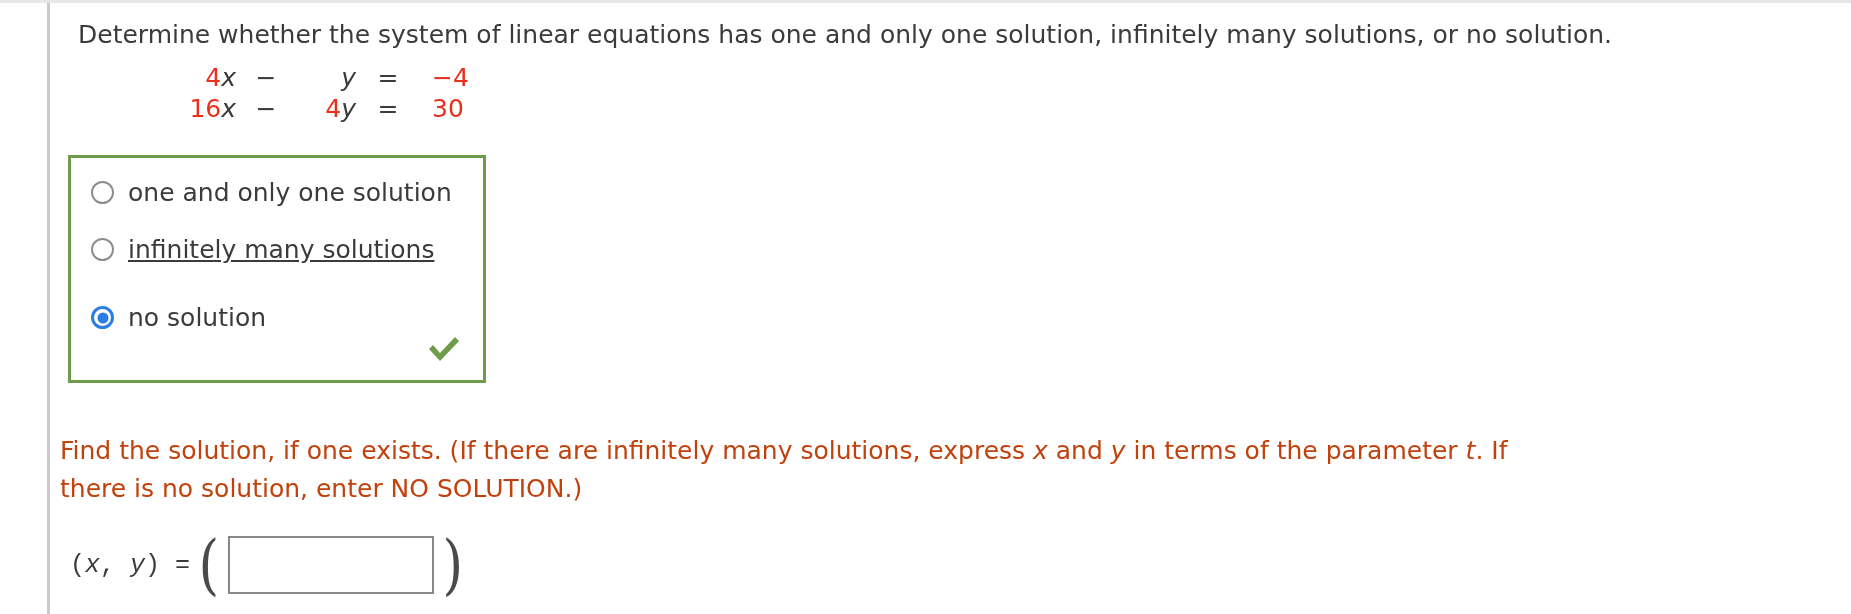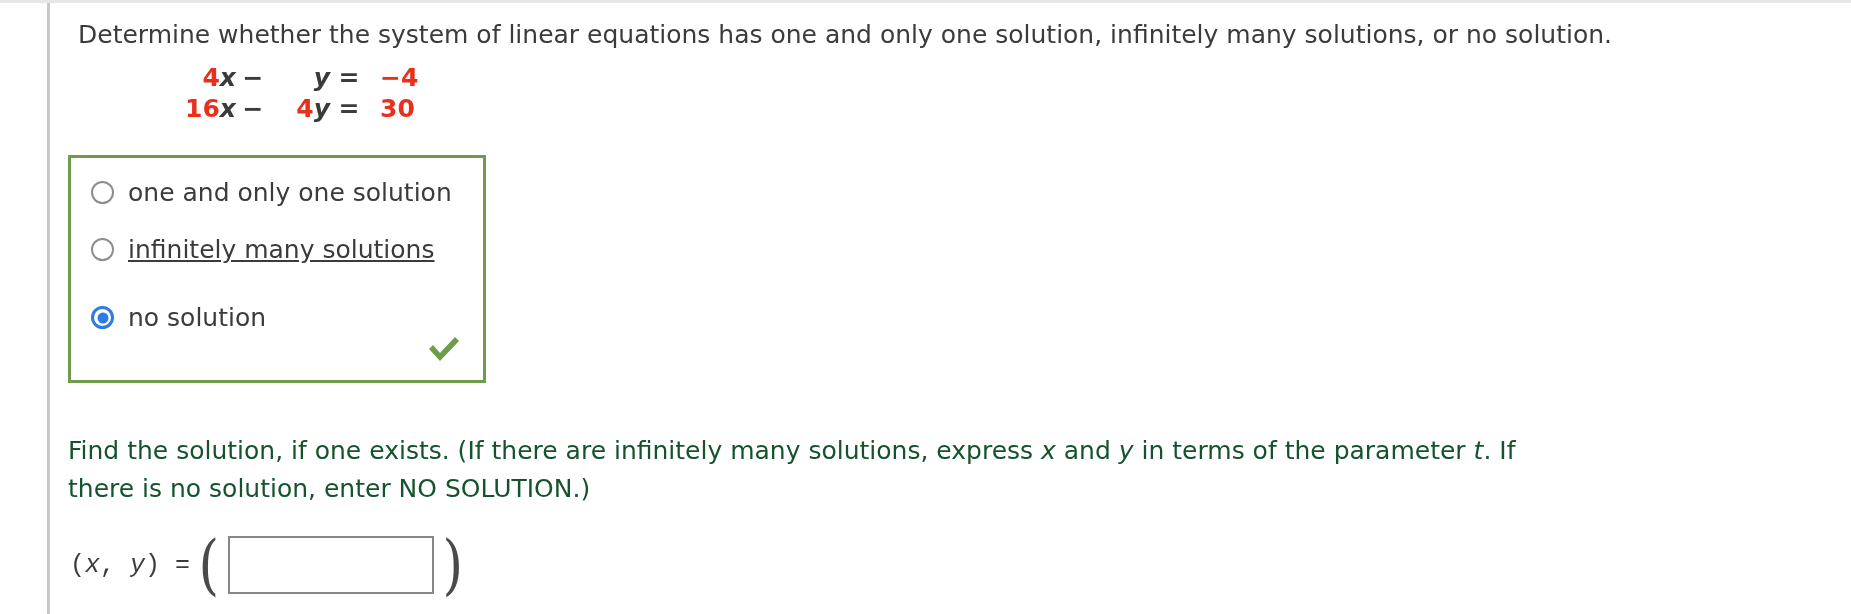--- a/index.html
+++ b/index.html
@@ -54,23 +54,22 @@
     position: absolute;
     top: 62px;
     left: 110px;
     font-size: 25px;
     line-height: 31px;
   }
   .eq-row {
     display: grid;
     grid-template-columns: 76px 34px 60px 38px 60px;
     align-items: baseline;
-    column-gap: 0;
+    column-gap: 13px;
     height: 31px;
-    font-weight: bold;
   }
   .eq-cell { text-align: right; white-space: nowrap; }
   .eq-cell.op { text-align: center; }
   .eq-cell.rhs { text-align: left; padding-left: 12px; }
   .num { color: #e8301c; }
   .var { color: #3b3b3b; font-style: italic; }
   .op-sym { color: #3b3b3b; }
 
   
   .choice-box {
@@ -129,25 +128,25 @@
     right: 22px;
     bottom: 16px;
     width: 34px;
     height: 30px;
   }
 
   
   .prompt2 {
     position: absolute;
     top: 432px;
-    left: 18px;
+    left: 10px;
     width: 1480px;
     font-size: 25px;
     line-height: 38px;
-    color: #14532d;
+    color: #c2410c;
   }
   .prompt2 i { font-style: italic; }
 
   
   .answer-row {
     position: absolute;
     top: 530px;
     left: 20px;
     display: flex;
     align-items: center;

